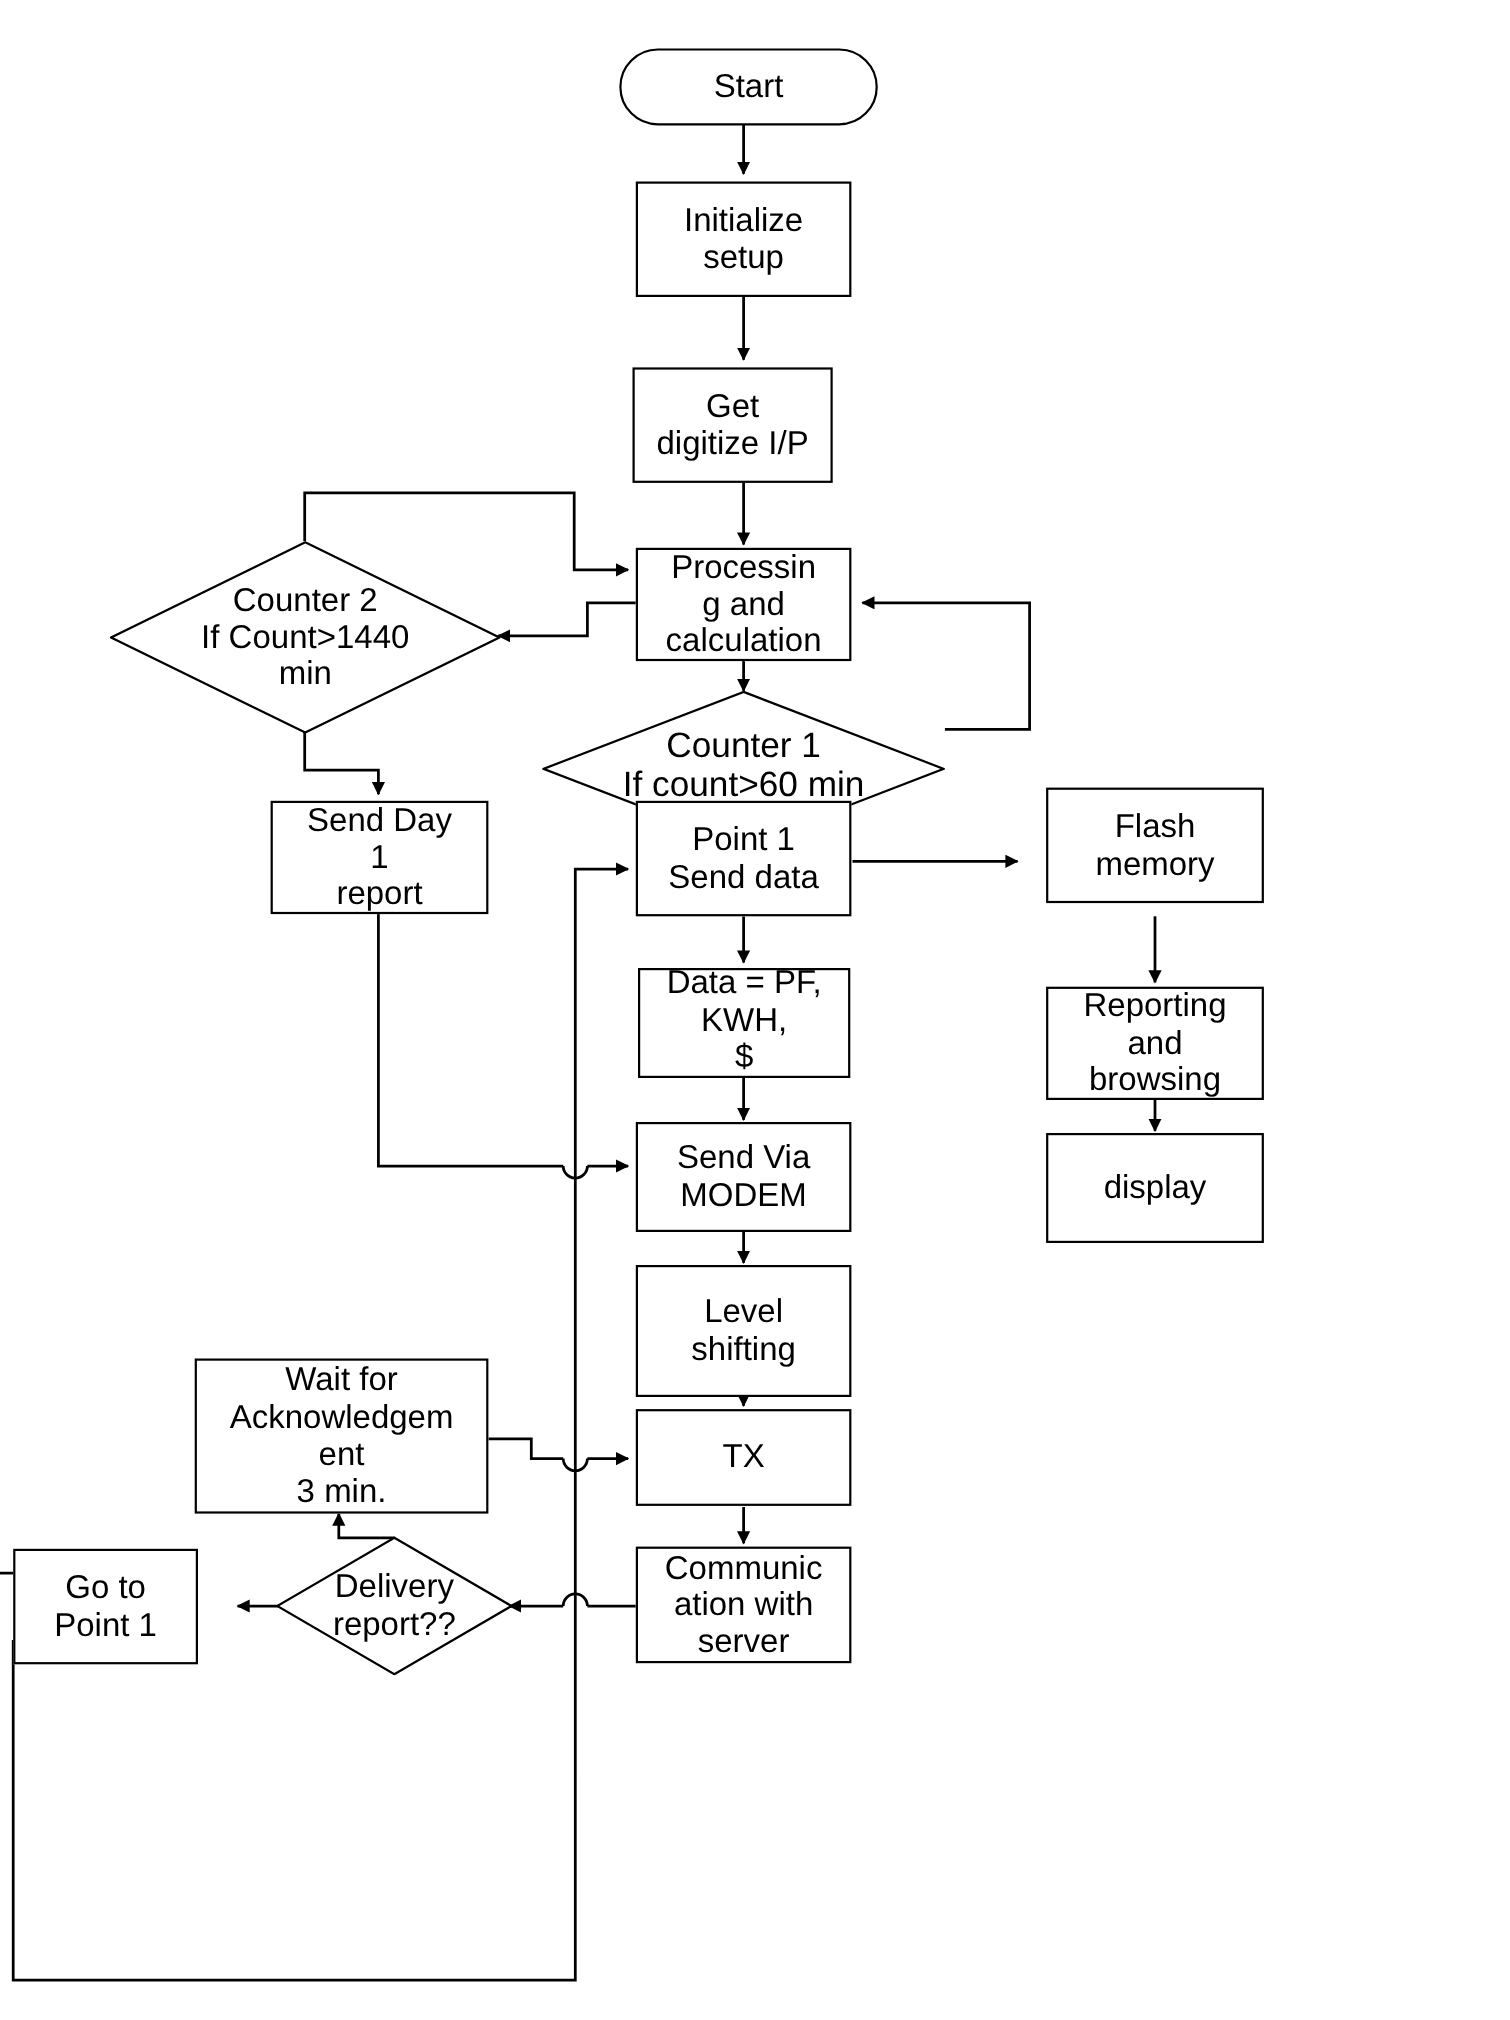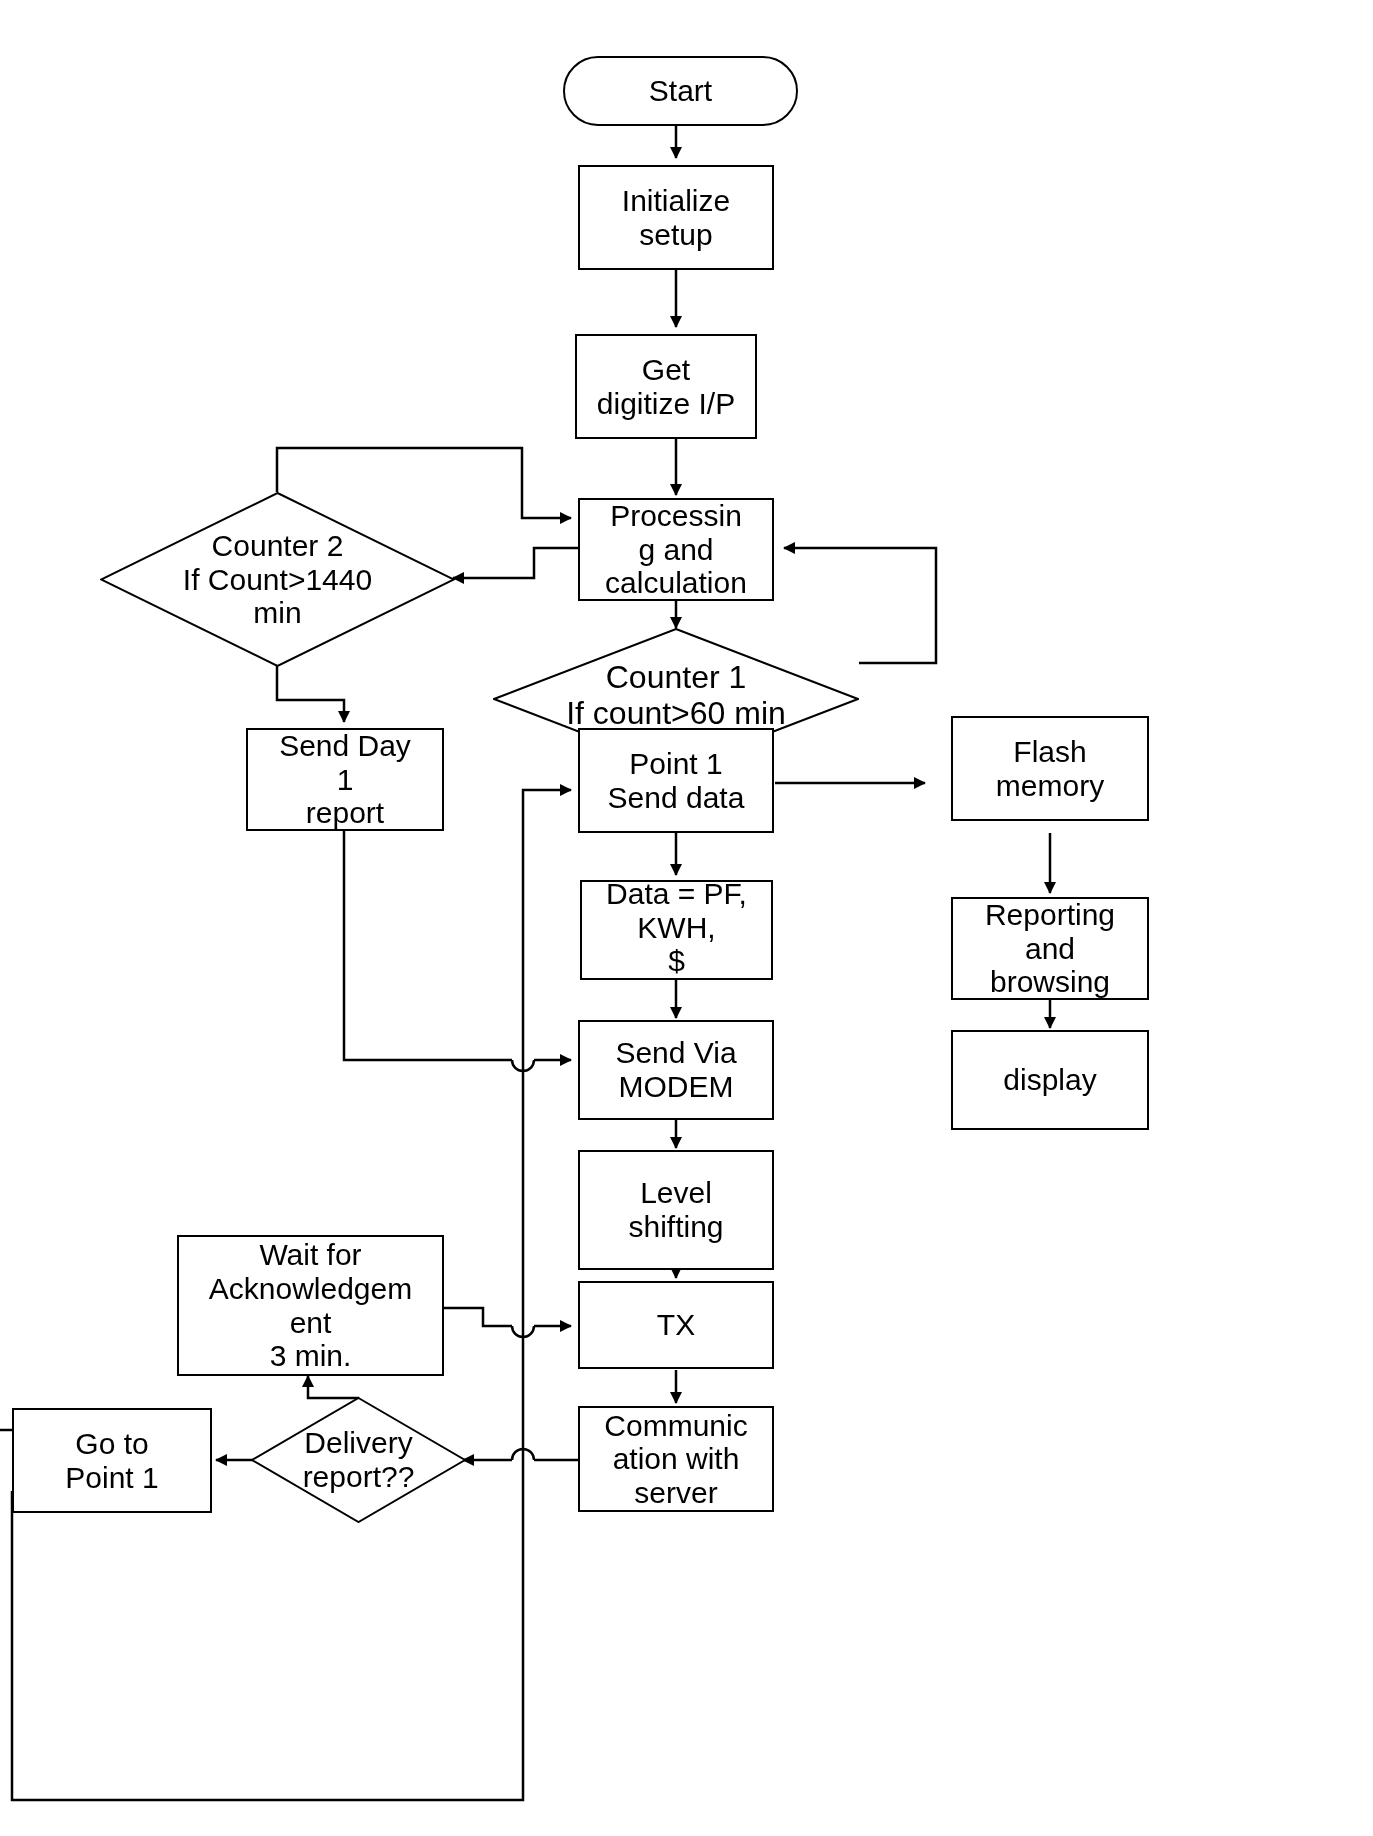--- a/index.html
+++ b/index.html
@@ -38,21 +38,20 @@
     z-index: 3;
   }
   .proc {
     border: 2px solid #000000;
     background: #ffffff;
   }
   .term {
     border: 2px solid #000000;
     background: #ffffff;
     border-radius: 9999px;
-    margin-top: 12px;
   }
   .decision {
     background: transparent;
     border: none;
   }
   .decision .dlabel {
     position: relative;
     z-index: 2;
     white-space: nowrap;
   }
@@ -216,21 +215,21 @@
     <span>Wait for
 Acknowledgem
 ent
 3 min.</span>
   </div>
 
   <div class="node proc" style="left:578px; top:1281px; width:196px; height:88px;">
     <span>TX</span>
   </div>
 
-  <div class="node proc" style="left:12px; top:1408px; width:200px; height:105px; white-space:pre-line;">
+  <div class="node proc" style="left:12px; top:1408px; width:168px; height:105px; white-space:pre-line;">
     <span>Go to
 Point 1</span>
   </div>
 
   <div class="node decision" style="left:251px; top:1397px; width:215px; height:126px;">
     <svg viewBox="0 0 215 126" preserveAspectRatio="none">
       <polygon points="107.5,1 214,63 107.5,125 1,63" fill="#ffffff" stroke="#000000" stroke-width="2" vector-effect="non-scaling-stroke"></polygon>
     </svg>
     <span class="dlabel" style="white-space:pre-line;">Delivery
 report??</span>

